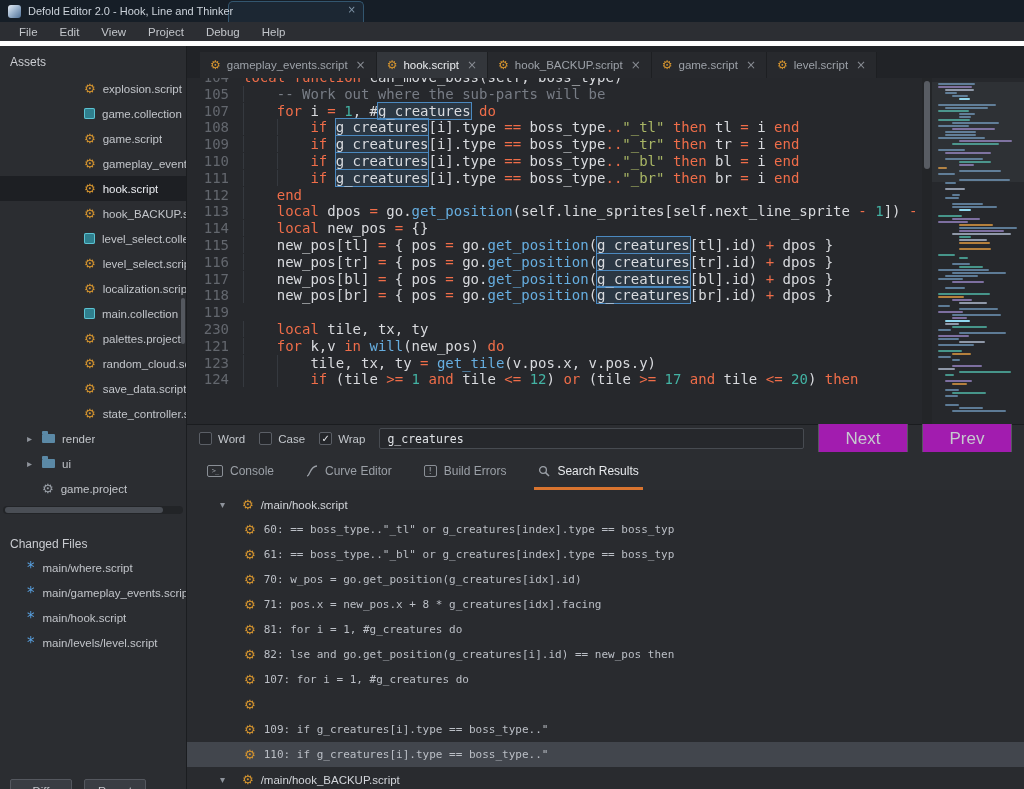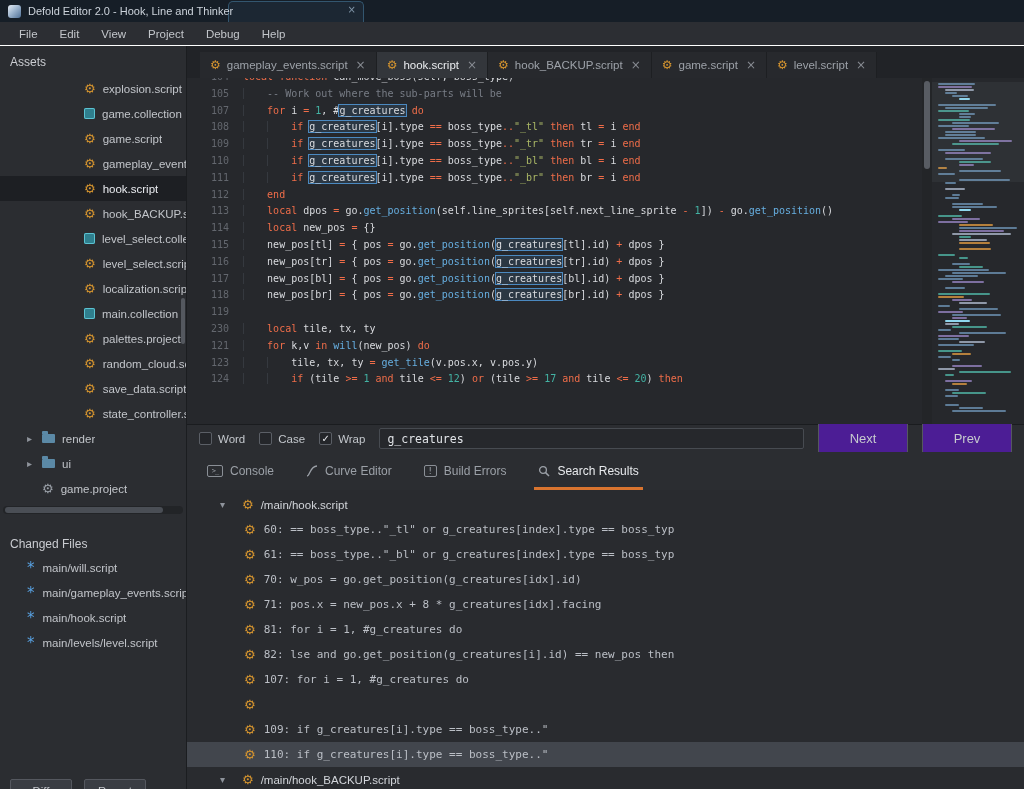--- a/index.html
+++ b/index.html
@@ -8,21 +8,21 @@
 .app{width:1024px;height:789px;display:flex;flex-direction:column;position:relative}
 
 
 .titlebar{height:22px;background:#161e27;display:flex;align-items:center;gap:7px;padding:0 8px;position:relative;flex:none}
 .bg-tab{position:absolute;left:228px;top:1px;width:136px;height:21px;background:#1c2733;border:1px solid #33566f;border-bottom:none;border-radius:5px 5px 0 0}
 .bg-tab .bx{position:absolute;right:7px;top:3px;font-size:10px;color:#7f93a6;line-height:1;font-family:"DejaVu Sans",sans-serif}
 .logo{width:13px;height:13px;border-radius:3px;background:linear-gradient(135deg,#e6ecf3 0%,#9fb6cf 45%,#4f7096 100%);flex:none;position:relative;z-index:2}
 .title-text{font-size:11px;color:#ccd3db;white-space:nowrap;position:relative;z-index:2}
 
 
-.menubar{height:24px;background:#2c2e33;border-bottom:1px solid #ffffff;display:flex;align-items:center;padding:0 8px;flex:none}
+.menubar{height:24px;background:#2c2e33;border-bottom:5px solid #ffffff;display:flex;align-items:center;padding:0 8px;flex:none}
 .menu-item{font-size:11.5px;color:#c3c6cb;padding:3px 11px;cursor:default}
 
 
 .main{flex:1;display:flex;min-height:0}
 .sidebar{width:187px;flex:none;background:#2b2d31;border-right:1px solid #1b1d20;position:relative;overflow:hidden}
 .panel-title{font-size:12px;color:#caccd1;padding:9px 10px 4px}
 .tree{margin-top:3px}
 .trow{height:25px;display:flex;align-items:center;font-size:11.5px;color:#c2c5ca;white-space:nowrap;overflow:hidden}
 .trow.deep{padding-left:84px}
 .trow.shallow{padding-left:27px}
@@ -48,39 +48,39 @@
 .content{flex:1;display:flex;flex-direction:column;min-width:0}
 .tabstrip{height:32px;flex:none;background:#212327;display:flex;align-items:flex-end;padding-left:13px}
 .tab{height:26px;display:flex;align-items:center;gap:6px;padding:0 10px;background:#27292d;font-size:11.5px;color:#9da2a9;border-right:1px solid #1d1f22;white-space:nowrap}
 .tab.active{background:#33363b;color:#e9ebee}
 .tab-close{color:#878b92;font-size:12px;margin-left:2px;font-family:"DejaVu Sans",sans-serif}
 .tab .gear{font-size:12px}
 
 
 .editor{height:346px;flex:none;background:#26282c;position:relative;overflow:hidden}
 .code-scroll{position:absolute;left:0;top:-9px;right:102px;bottom:0;overflow:hidden}
-.code-line{display:flex;height:16.8px;font-family:"DejaVu Sans Mono",monospace;font-size:10px;line-height:16.8px;white-space:pre}
+.code-line{display:flex;height:16.8px;font-family:"DejaVu Sans Mono",monospace;font-size:14px;line-height:16.8px;white-space:pre}
 .ln{width:56px;flex:none;text-align:right;padding-right:14px;color:#63676e}
 .code-text{flex:none}
 .tk-d{color:#d8dade}.tk-k{color:#ef6d49}.tk-o{color:#ef6d49}.tk-s{color:#a9b665}
 .tk-n{color:#43b3a4}.tk-f{color:#66aee0}.tk-c{color:#787d86}
 .tk-h{color:#d9dbdf;background:rgba(74,134,190,.16);box-shadow:0 0 0 1px #4b89c0}
 .ind{box-shadow:inset 1px 0 0 #35393f}
 .vbar{position:absolute;right:92px;top:0;bottom:0;width:10px;background:#232528}
 .vbar .thumb{position:absolute;left:2px;top:3px;width:6px;height:88px;background:#585c63;border-radius:3px}
 .minimap{position:absolute;right:0;top:0;bottom:0;width:92px;background:#26282c;padding:5px 6px;overflow:hidden}
 .mrow{height:2px;margin-bottom:1px;border-radius:1px}
 .mview{position:absolute;left:0;right:0;top:4px;height:100px;background:rgba(160,175,190,.07);z-index:2}
 
 
 .findbar{height:28px;flex:none;background:#2b2d31;border-top:1px solid #1a1c1f;display:flex;align-items:center;gap:14px;padding:0 12px}
 .chk{display:flex;align-items:center;gap:6px;font-size:11.5px;color:#c3c7cc}
 .chk .box{width:13px;height:13px;border:1px solid #5b5f66;border-radius:2px;background:#24262a;display:flex;align-items:center;justify-content:center;font-size:10px;color:#e8eaed;font-family:"DejaVu Sans",sans-serif}
 .find-input{flex:1;height:21px;background:#26282c;border:1px solid #474b51;border-radius:2px;color:#e0e3e7;font-family:"DejaVu Sans Mono",monospace;font-size:11.5px;padding:0 7px;outline:none}
-.fbtn{width:90px;height:36px;flex:none;background:#4c1d95;border:1px solid #55585f;border-radius:2px;color:#c6c9ce;font-size:13px;display:flex;align-items:center;justify-content:center}
+.fbtn{width:90px;height:36px;flex:none;background:#a21caf;border:1px solid #55585f;border-radius:2px;color:#c6c9ce;font-size:17px;display:flex;align-items:center;justify-content:center}
 
 
 .btabs{height:38px;flex:none;background:#2b2d31;display:flex;align-items:stretch;gap:8px;padding:0 8px}
 .btab{position:relative;display:flex;align-items:center;gap:7px;padding:0 12px;font-size:12px;color:#9ba0a7;white-space:nowrap}
 .btab.active{color:#e8eaed}
 .btab.active:after{content:"";position:absolute;left:8px;right:8px;bottom:0;height:3px;background:#d9742f}
 .bicon{display:flex;align-items:center;justify-content:center;flex:none}
 .b-console{width:16px;height:12px;border:1px solid #8a8f96;border-radius:2px;font-size:7px;line-height:1;color:#9ba0a7;letter-spacing:-1px;font-family:"DejaVu Sans Mono",monospace}
 .b-build{width:13px;height:12px;border:1px solid #8a8f96;border-radius:2px;font-size:9px;line-height:1;color:#9ba0a7;font-family:"DejaVu Sans Mono",monospace}
 
@@ -190,21 +190,21 @@
             <span class="lbl">game.project</span>
           </div>
         </div>
       <div class="hscroll">
         <div class="hthumb"></div>
       </div>
       <div class="panel-title changed-title">Changed Files</div>
       <div id="changed-list">
           <div class="crow">
             <span class="star">*</span>
-            <span class="lbl">main/will.script</span>
+            <span class="lbl">main/where.script</span>
           </div>
           <div class="crow">
             <span class="star">*</span>
             <span class="lbl">main/gameplay_events.script</span>
           </div>
           <div class="crow">
             <span class="star">*</span>
             <span class="lbl">main/hook.script</span>
           </div>
           <div class="crow">

